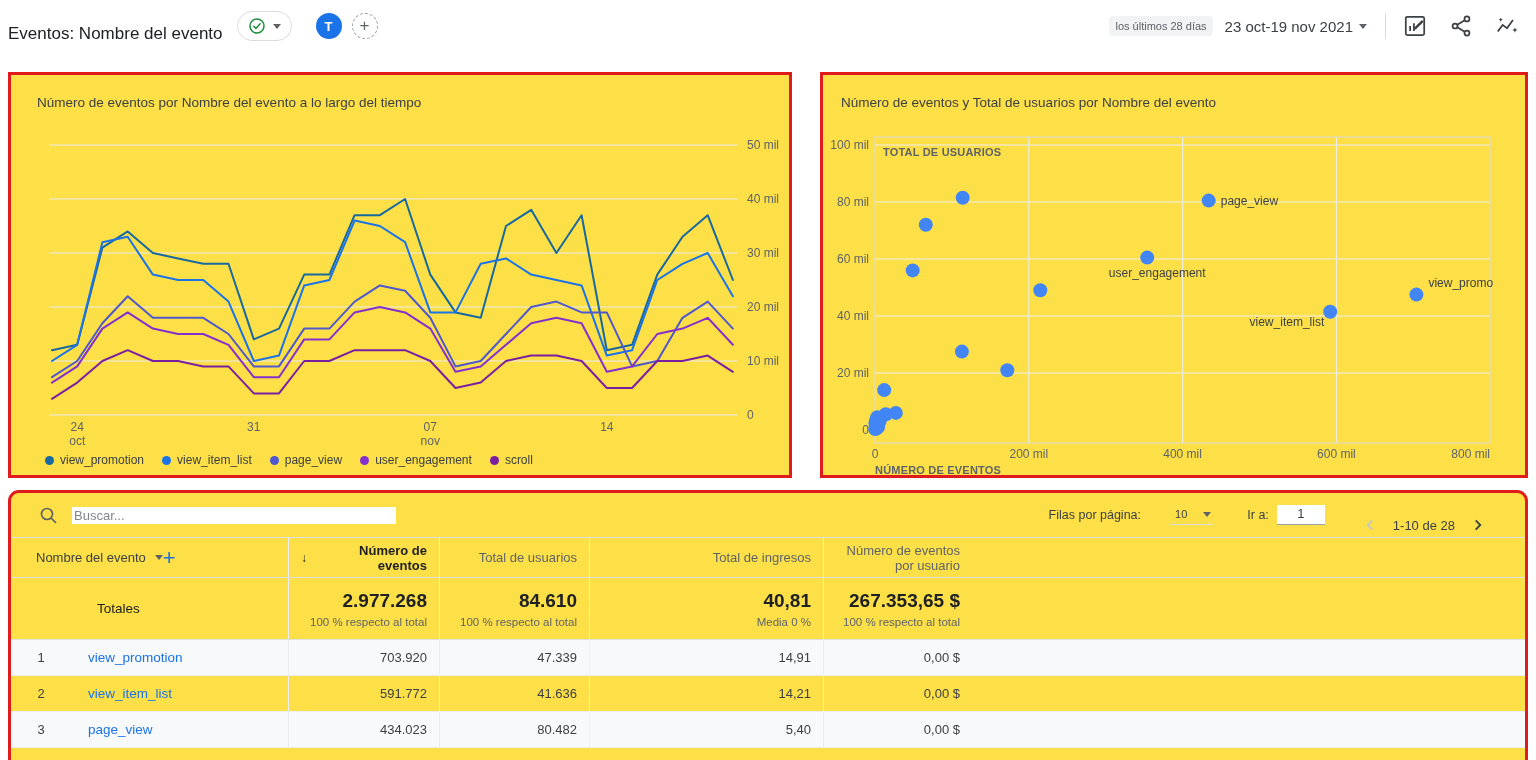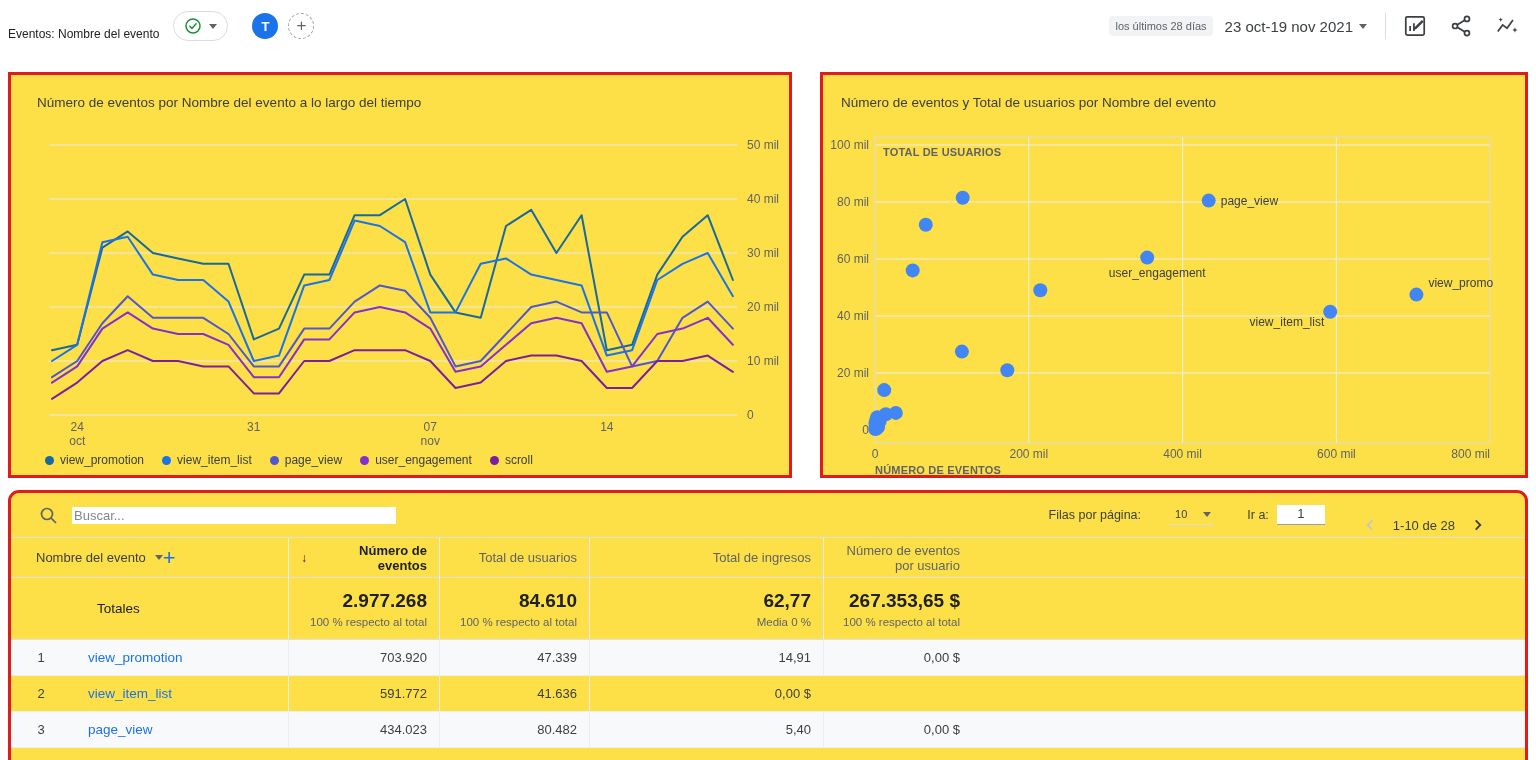--- a/index.html
+++ b/index.html
@@ -1,20 +1,20 @@
 <!DOCTYPE html>
 <html><head>
 <meta charset="utf-8">
 <style>
   html,body{margin:0;padding:0;background:#fff;width:1536px;height:760px;overflow:hidden;
     font-family:"Liberation Sans",sans-serif;color:#3c4043;-webkit-font-smoothing:antialiased;}
   .topbar{position:absolute;left:0;top:0;width:1536px;height:52px;display:flex;align-items:center;
     justify-content:space-between;padding:0 16px 0 8px;box-sizing:border-box;background:#fff;}
   .tb-left{display:flex;align-items:center;}
-  .page-title{font-size:12px;font-weight:400;color:#202124;margin:16px 14px 0 0;white-space:nowrap;}
+  .page-title{font-size:17px;font-weight:400;color:#202124;margin:16px 14px 0 0;white-space:nowrap;}
   .pill{display:flex;align-items:center;gap:7px;border:1px solid #dadce0;border-radius:15px;
     height:28px;padding:0 10px;cursor:pointer;}
   .caret{width:0;height:0;border-left:4px solid transparent;border-right:4px solid transparent;
     border-top:5px solid #5f6368;display:inline-block;}
   .avatar{width:26px;height:26px;border-radius:50%;background:#1a73e8;color:#fff;font-size:13px;
     font-weight:700;display:flex;align-items:center;justify-content:center;margin-left:24px;}
   .add-comp{width:26px;height:26px;border-radius:50%;border:1px dashed #9aa0a6;color:#5f6368;
     font-size:17px;display:flex;align-items:center;justify-content:center;margin-left:10px;
     box-sizing:border-box;cursor:pointer;}
   .tb-right{display:flex;align-items:center;}
@@ -305,21 +305,21 @@
         </div>
       </div>
     <div class="cell num cb">
         <div class="tot">
       <span class="tot-main">84.610</span>
       <span class="tot-sub">100 % respecto al total</span>
         </div>
       </div>
     <div class="cell num cb">
         <div class="tot">
-      <span class="tot-main">62,77</span>
+      <span class="tot-main">40,81</span>
       <span class="tot-sub">Media 0 %</span>
         </div>
       </div>
     <div class="cell num cb">
         <div class="tot">
       <span class="tot-main">267.353,65 $</span>
       <span class="tot-sub">100 % respecto al total</span>
         </div>
       </div>
     <div class="cell"></div>
@@ -336,20 +336,21 @@
     <div class="cell num cb">0,00 $</div>
     <div class="cell"></div>
   </div>
   <div class="trow drow">
     <div class="cell idx">2</div>
     <div class="cell">
         <span class="evt-link">view_item_list</span>
       </div>
     <div class="cell num cb">591.772</div>
     <div class="cell num cb">41.636</div>
+    <div class="cell num cb">14,21</div>
     <div class="cell num cb">0,00 $</div>
     <div class="cell"></div>
   </div>
   <div class="trow drow alt">
     <div class="cell idx">3</div>
     <div class="cell">
         <span class="evt-link">page_view</span>
       </div>
     <div class="cell num cb">434.023</div>
     <div class="cell num cb">80.482</div>

